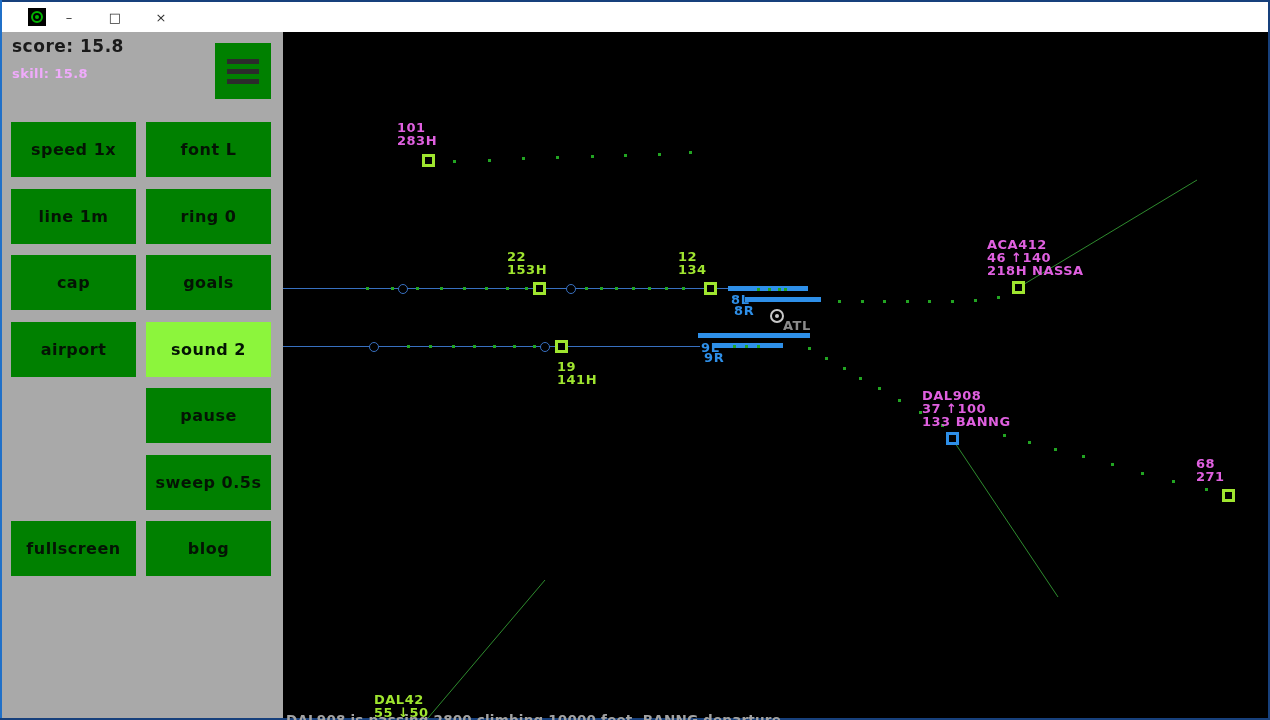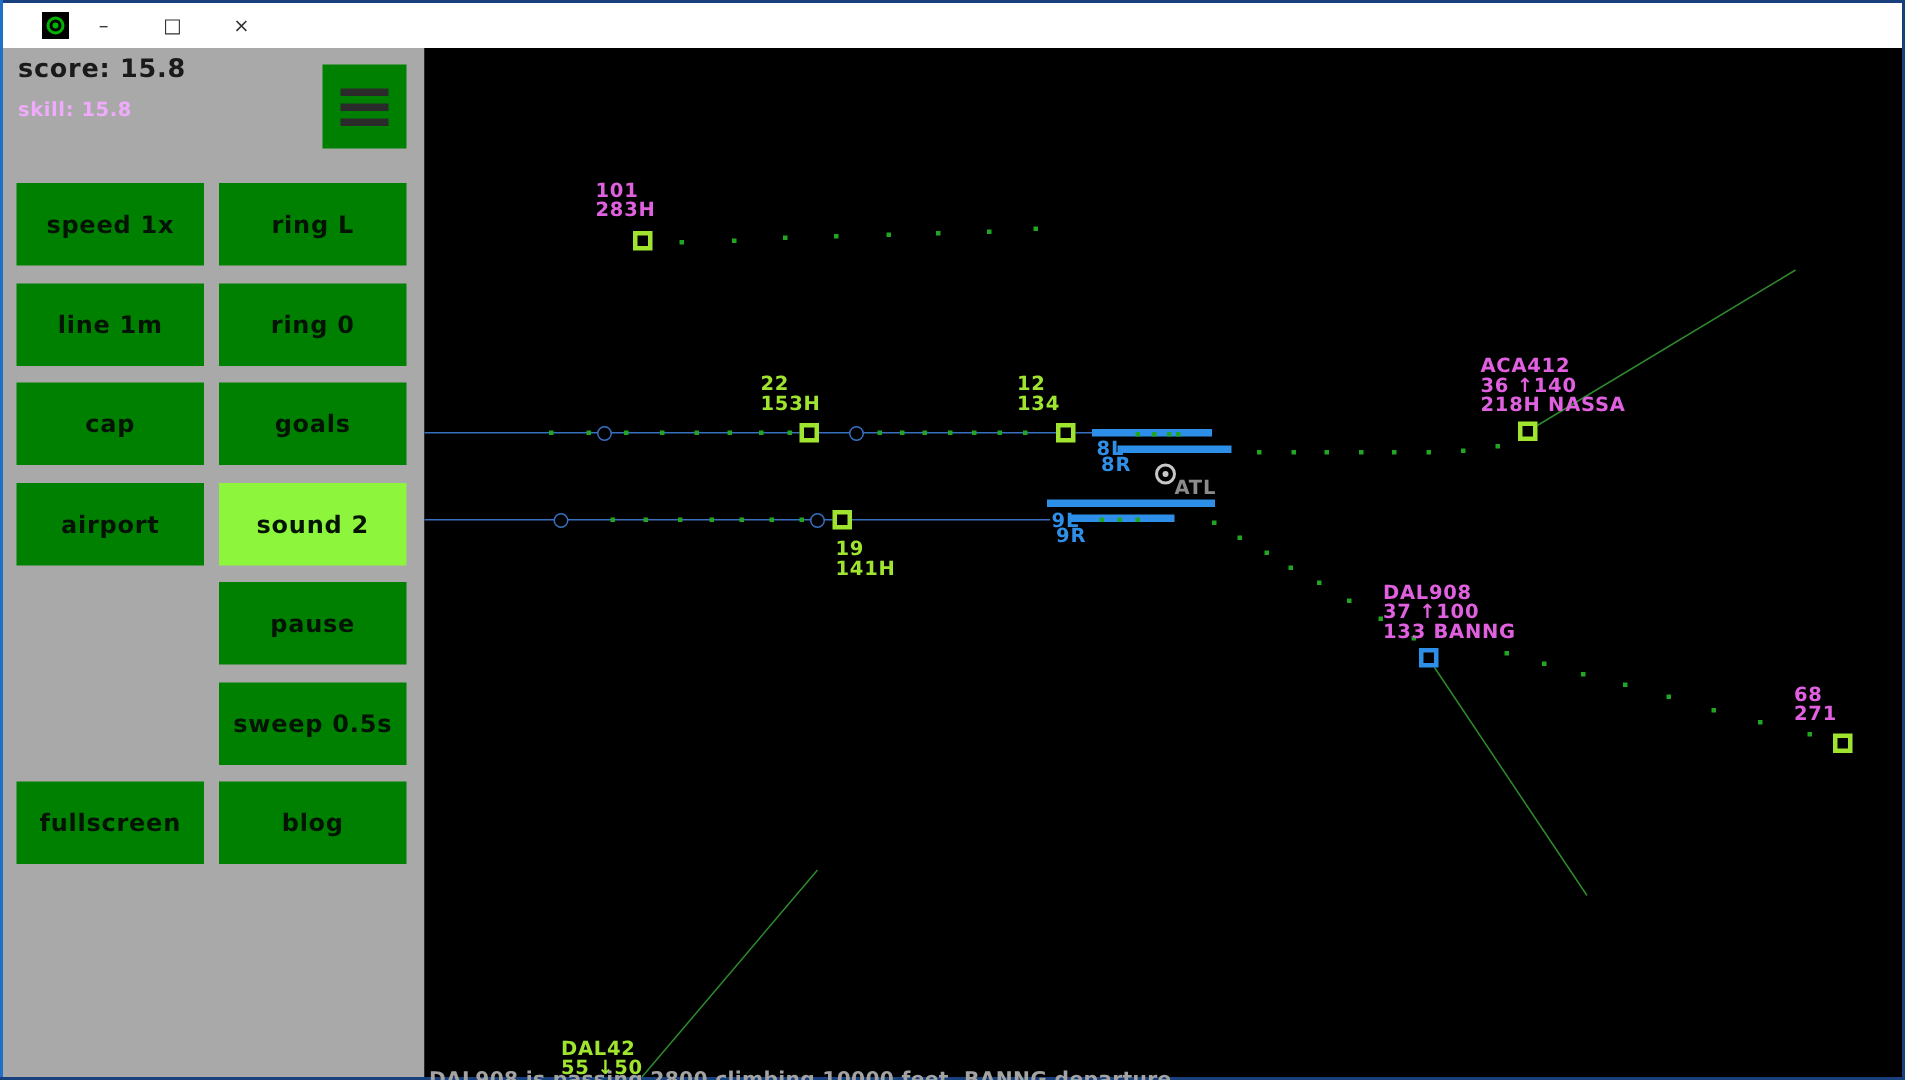--- a/index.html
+++ b/index.html
@@ -58,21 +58,21 @@
       <line x1="1021" y1="286" x2="1197" y2="180" stroke="#2e8b2e" stroke-width="1"></line>
       <line x1="953" y1="440" x2="1058" y2="597" stroke="#2e8b2e" stroke-width="1"></line>
       <line x1="428" y1="718" x2="545" y2="580" stroke="#2e8b2e" stroke-width="1"></line>
     </svg>
   <div id="airport-marker">
       <span class="cdot"></span>
     </div>
   <div id="atl-label">ATL</div>
   <div id="status-msg">DAL908 is passing 2800 climbing 10000 feet, BANNG departure.</div>
 <div style="position: absolute; left: 11px; top: 122px; width: 125px; height: 55px; box-sizing: border-box; background: rgb(0, 128, 0); color: rgb(4, 20, 4); font: bold 16px &quot;DejaVu Sans&quot;, sans-serif; letter-spacing: 0.5px; display: flex; align-items: center; justify-content: center; cursor: pointer;">speed 1x</div>
-    <div style="position: absolute; left: 146px; top: 122px; width: 125px; height: 55px; box-sizing: border-box; background: rgb(0, 128, 0); color: rgb(4, 20, 4); font: bold 16px &quot;DejaVu Sans&quot;, sans-serif; letter-spacing: 0.5px; display: flex; align-items: center; justify-content: center; cursor: pointer;">ring L</div>
+    <div style="position: absolute; left: 146px; top: 122px; width: 125px; height: 55px; box-sizing: border-box; background: rgb(0, 128, 0); color: rgb(4, 20, 4); font: bold 16px &quot;DejaVu Sans&quot;, sans-serif; letter-spacing: 0.5px; display: flex; align-items: center; justify-content: center; cursor: pointer;">font L</div>
     <div style="position: absolute; left: 11px; top: 189px; width: 125px; height: 55px; box-sizing: border-box; background: rgb(0, 128, 0); color: rgb(4, 20, 4); font: bold 16px &quot;DejaVu Sans&quot;, sans-serif; letter-spacing: 0.5px; display: flex; align-items: center; justify-content: center; cursor: pointer;">line 1m</div>
     <div style="position: absolute; left: 146px; top: 189px; width: 125px; height: 55px; box-sizing: border-box; background: rgb(0, 128, 0); color: rgb(4, 20, 4); font: bold 16px &quot;DejaVu Sans&quot;, sans-serif; letter-spacing: 0.5px; display: flex; align-items: center; justify-content: center; cursor: pointer;">ring 0</div>
     <div style="position: absolute; left: 11px; top: 255px; width: 125px; height: 55px; box-sizing: border-box; background: rgb(0, 128, 0); color: rgb(4, 20, 4); font: bold 16px &quot;DejaVu Sans&quot;, sans-serif; letter-spacing: 0.5px; display: flex; align-items: center; justify-content: center; cursor: pointer;">cap</div>
     <div style="position: absolute; left: 146px; top: 255px; width: 125px; height: 55px; box-sizing: border-box; background: rgb(0, 128, 0); color: rgb(4, 20, 4); font: bold 16px &quot;DejaVu Sans&quot;, sans-serif; letter-spacing: 0.5px; display: flex; align-items: center; justify-content: center; cursor: pointer;">goals</div>
     <div style="position: absolute; left: 11px; top: 322px; width: 125px; height: 55px; box-sizing: border-box; background: rgb(0, 128, 0); color: rgb(4, 20, 4); font: bold 16px &quot;DejaVu Sans&quot;, sans-serif; letter-spacing: 0.5px; display: flex; align-items: center; justify-content: center; cursor: pointer;">airport</div>
     <div style="position: absolute; left: 146px; top: 322px; width: 125px; height: 55px; box-sizing: border-box; background: rgb(140, 245, 60); color: rgb(4, 20, 4); font: bold 16px &quot;DejaVu Sans&quot;, sans-serif; letter-spacing: 0.5px; display: flex; align-items: center; justify-content: center; cursor: pointer;">sound 2</div>
     <div style="position: absolute; left: 146px; top: 388px; width: 125px; height: 55px; box-sizing: border-box; background: rgb(0, 128, 0); color: rgb(4, 20, 4); font: bold 16px &quot;DejaVu Sans&quot;, sans-serif; letter-spacing: 0.5px; display: flex; align-items: center; justify-content: center; cursor: pointer;">pause</div>
     <div style="position: absolute; left: 146px; top: 455px; width: 125px; height: 55px; box-sizing: border-box; background: rgb(0, 128, 0); color: rgb(4, 20, 4); font: bold 16px &quot;DejaVu Sans&quot;, sans-serif; letter-spacing: 0.5px; display: flex; align-items: center; justify-content: center; cursor: pointer;">sweep 0.5s</div>
     <div style="position: absolute; left: 11px; top: 521px; width: 125px; height: 55px; box-sizing: border-box; background: rgb(0, 128, 0); color: rgb(4, 20, 4); font: bold 16px &quot;DejaVu Sans&quot;, sans-serif; letter-spacing: 0.5px; display: flex; align-items: center; justify-content: center; cursor: pointer;">fullscreen</div>
     <div style="position: absolute; left: 146px; top: 521px; width: 125px; height: 55px; box-sizing: border-box; background: rgb(0, 128, 0); color: rgb(4, 20, 4); font: bold 16px &quot;DejaVu Sans&quot;, sans-serif; letter-spacing: 0.5px; display: flex; align-items: center; justify-content: center; cursor: pointer;">blog</div>
@@ -137,21 +137,21 @@
     <div style="position: absolute; left: 557px; top: 360px; z-index: 4; font: bold 13px / 13px &quot;DejaVu Sans&quot;, sans-serif; letter-spacing: 0.5px; color: rgb(159, 229, 47); white-space: pre; cursor: pointer;"><div>19</div><div>141H</div></div>
     <div style="position: absolute; left: 838px; top: 300px; width: 3px; height: 3px; background: rgb(34, 165, 34);"></div>
     <div style="position: absolute; left: 861px; top: 300px; width: 3px; height: 3px; background: rgb(34, 165, 34);"></div>
     <div style="position: absolute; left: 883px; top: 300px; width: 3px; height: 3px; background: rgb(34, 165, 34);"></div>
     <div style="position: absolute; left: 906px; top: 300px; width: 3px; height: 3px; background: rgb(34, 165, 34);"></div>
     <div style="position: absolute; left: 928px; top: 300px; width: 3px; height: 3px; background: rgb(34, 165, 34);"></div>
     <div style="position: absolute; left: 951px; top: 300px; width: 3px; height: 3px; background: rgb(34, 165, 34);"></div>
     <div style="position: absolute; left: 974px; top: 299px; width: 3px; height: 3px; background: rgb(34, 165, 34);"></div>
     <div style="position: absolute; left: 997px; top: 296px; width: 3px; height: 3px; background: rgb(34, 165, 34);"></div>
     <div style="position: absolute; left: 1012px; top: 281px; width: 7px; height: 7px; border: 3px solid rgb(159, 229, 47); background: rgb(0, 0, 0); z-index: 3; cursor: pointer;"></div>
-    <div style="position: absolute; left: 987px; top: 238px; z-index: 4; font: bold 13px / 13px &quot;DejaVu Sans&quot;, sans-serif; letter-spacing: 0.5px; color: rgb(224, 96, 224); white-space: pre; cursor: pointer;"><div>ACA412</div><div>36 ↑140</div><div>218H NASSA</div></div>
+    <div style="position: absolute; left: 987px; top: 238px; z-index: 4; font: bold 13px / 13px &quot;DejaVu Sans&quot;, sans-serif; letter-spacing: 0.5px; color: rgb(224, 96, 224); white-space: pre; cursor: pointer;"><div>ACA412</div><div>46 ↑140</div><div>218H NASSA</div></div>
     <div style="position: absolute; left: 808px; top: 347px; width: 3px; height: 3px; background: rgb(34, 165, 34);"></div>
     <div style="position: absolute; left: 825px; top: 357px; width: 3px; height: 3px; background: rgb(34, 165, 34);"></div>
     <div style="position: absolute; left: 843px; top: 367px; width: 3px; height: 3px; background: rgb(34, 165, 34);"></div>
     <div style="position: absolute; left: 859px; top: 377px; width: 3px; height: 3px; background: rgb(34, 165, 34);"></div>
     <div style="position: absolute; left: 878px; top: 387px; width: 3px; height: 3px; background: rgb(34, 165, 34);"></div>
     <div style="position: absolute; left: 898px; top: 399px; width: 3px; height: 3px; background: rgb(34, 165, 34);"></div>
     <div style="position: absolute; left: 919px; top: 411px; width: 3px; height: 3px; background: rgb(34, 165, 34);"></div>
     <div style="position: absolute; left: 941px; top: 424px; width: 3px; height: 3px; background: rgb(34, 165, 34);"></div>
     <div style="position: absolute; left: 946px; top: 432px; width: 7px; height: 7px; border: 3px solid rgb(46, 143, 232); background: rgb(0, 0, 0); z-index: 3; cursor: pointer;"></div>
     <div style="position: absolute; left: 922px; top: 389px; z-index: 4; font: bold 13px / 13px &quot;DejaVu Sans&quot;, sans-serif; letter-spacing: 0.5px; color: rgb(224, 96, 224); white-space: pre; cursor: pointer;"><div>DAL908</div><div>37 ↑100</div><div>133 BANNG</div></div>

